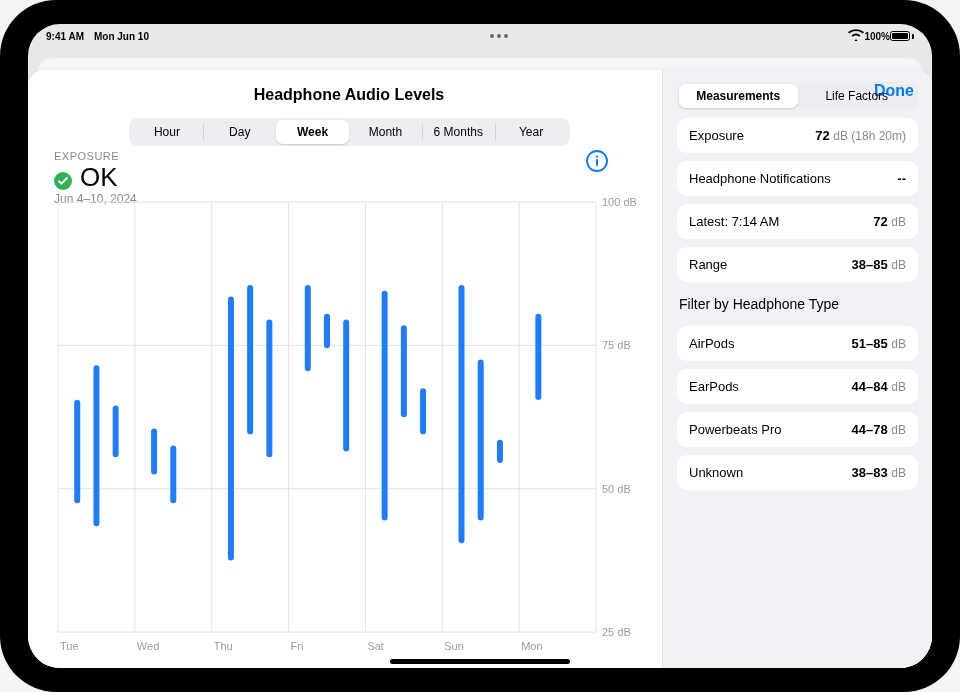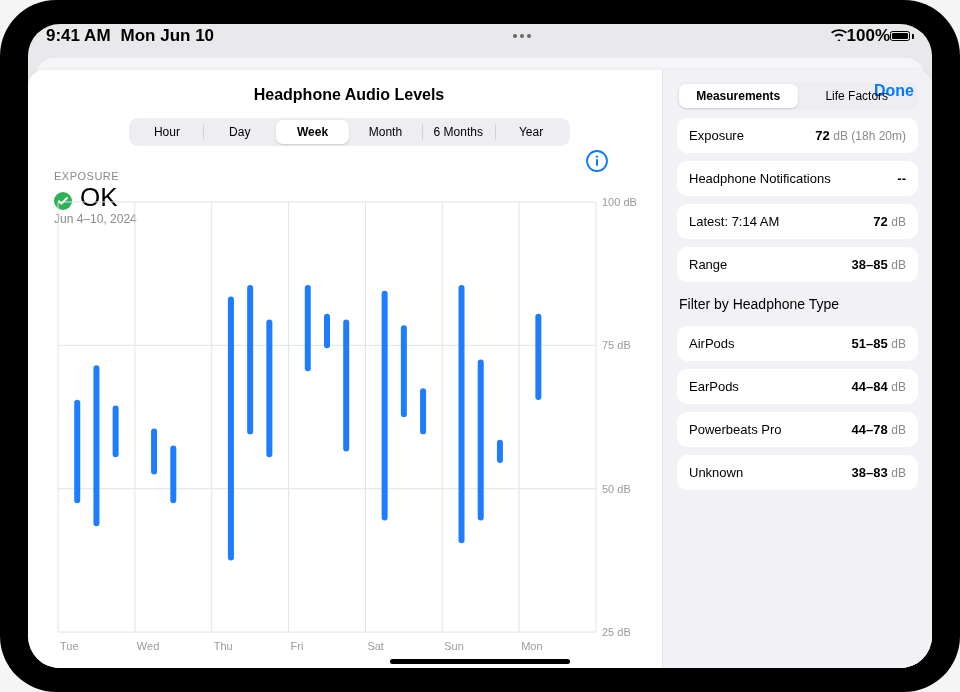--- a/index.html
+++ b/index.html
@@ -32,21 +32,21 @@
   }
 
   
   .status-bar {
     position: absolute;
     top: 0; left: 0; right: 0;
     height: 24px;
     display: flex;
     align-items: center;
     color: #000;
-    font-size: 17px;
+    font-size: 10px;
     font-weight: 600;
     padding: 6px 18px;
     z-index: 30;
   }
   .status-left { display: flex; gap: 10px; align-items: center;}
   .status-center { flex: 1; display: flex; justify-content: center; }
   .three-dots { display: flex; gap: 3px; }
   .three-dots span {
     width: 4px; height: 4px; border-radius: 50%; background: #666;
   }
@@ -116,21 +116,21 @@
     cursor: pointer;
   }
 
   
   .segmented {
     display: flex;
     background: #eeeef2;
     border-radius: 9px;
     padding: 2px;
     width: 441px;
-    margin: 0 auto 24px;
+    margin: 0 auto 4px;
     font-size: 12px;
   }
   .segmented .seg {
     flex: 1;
     text-align: center;
     padding: 5px 4px;
     color: #000;
     border-radius: 7px;
     cursor: pointer;
     position: relative;

